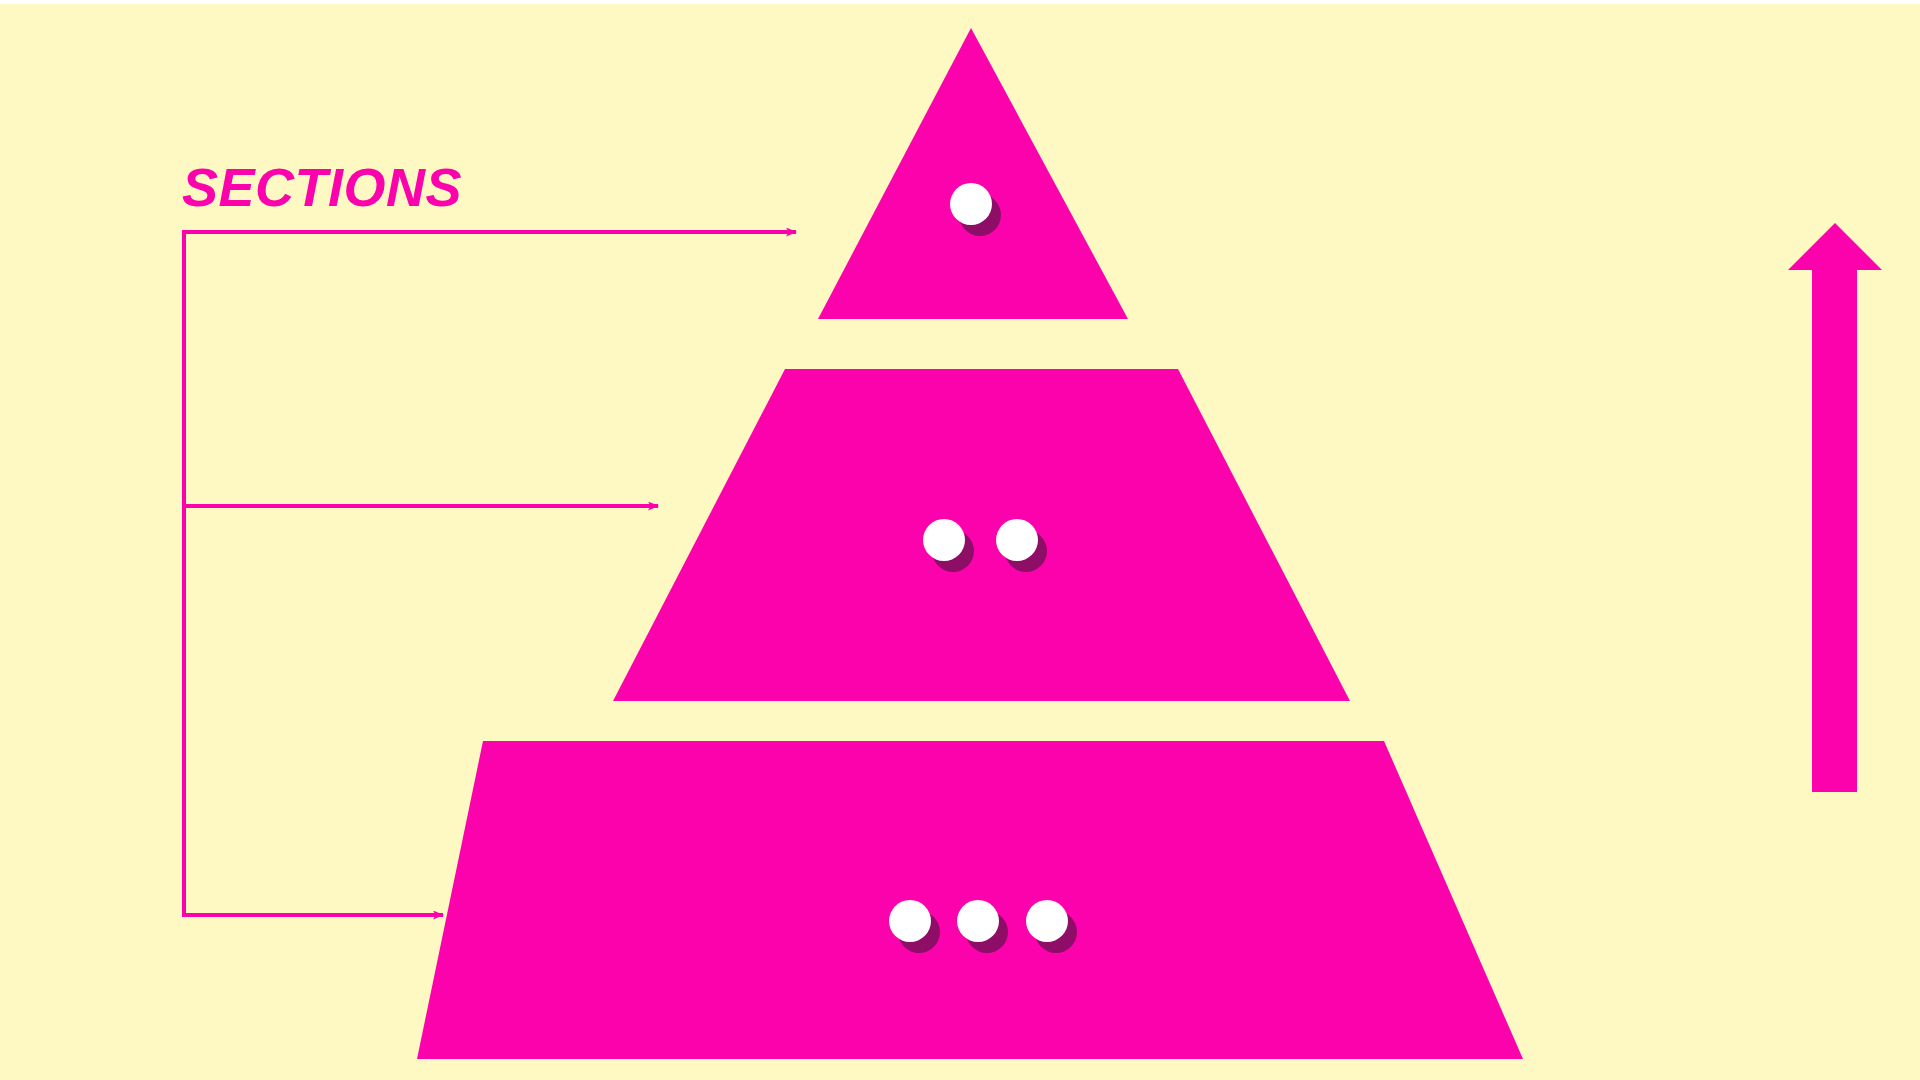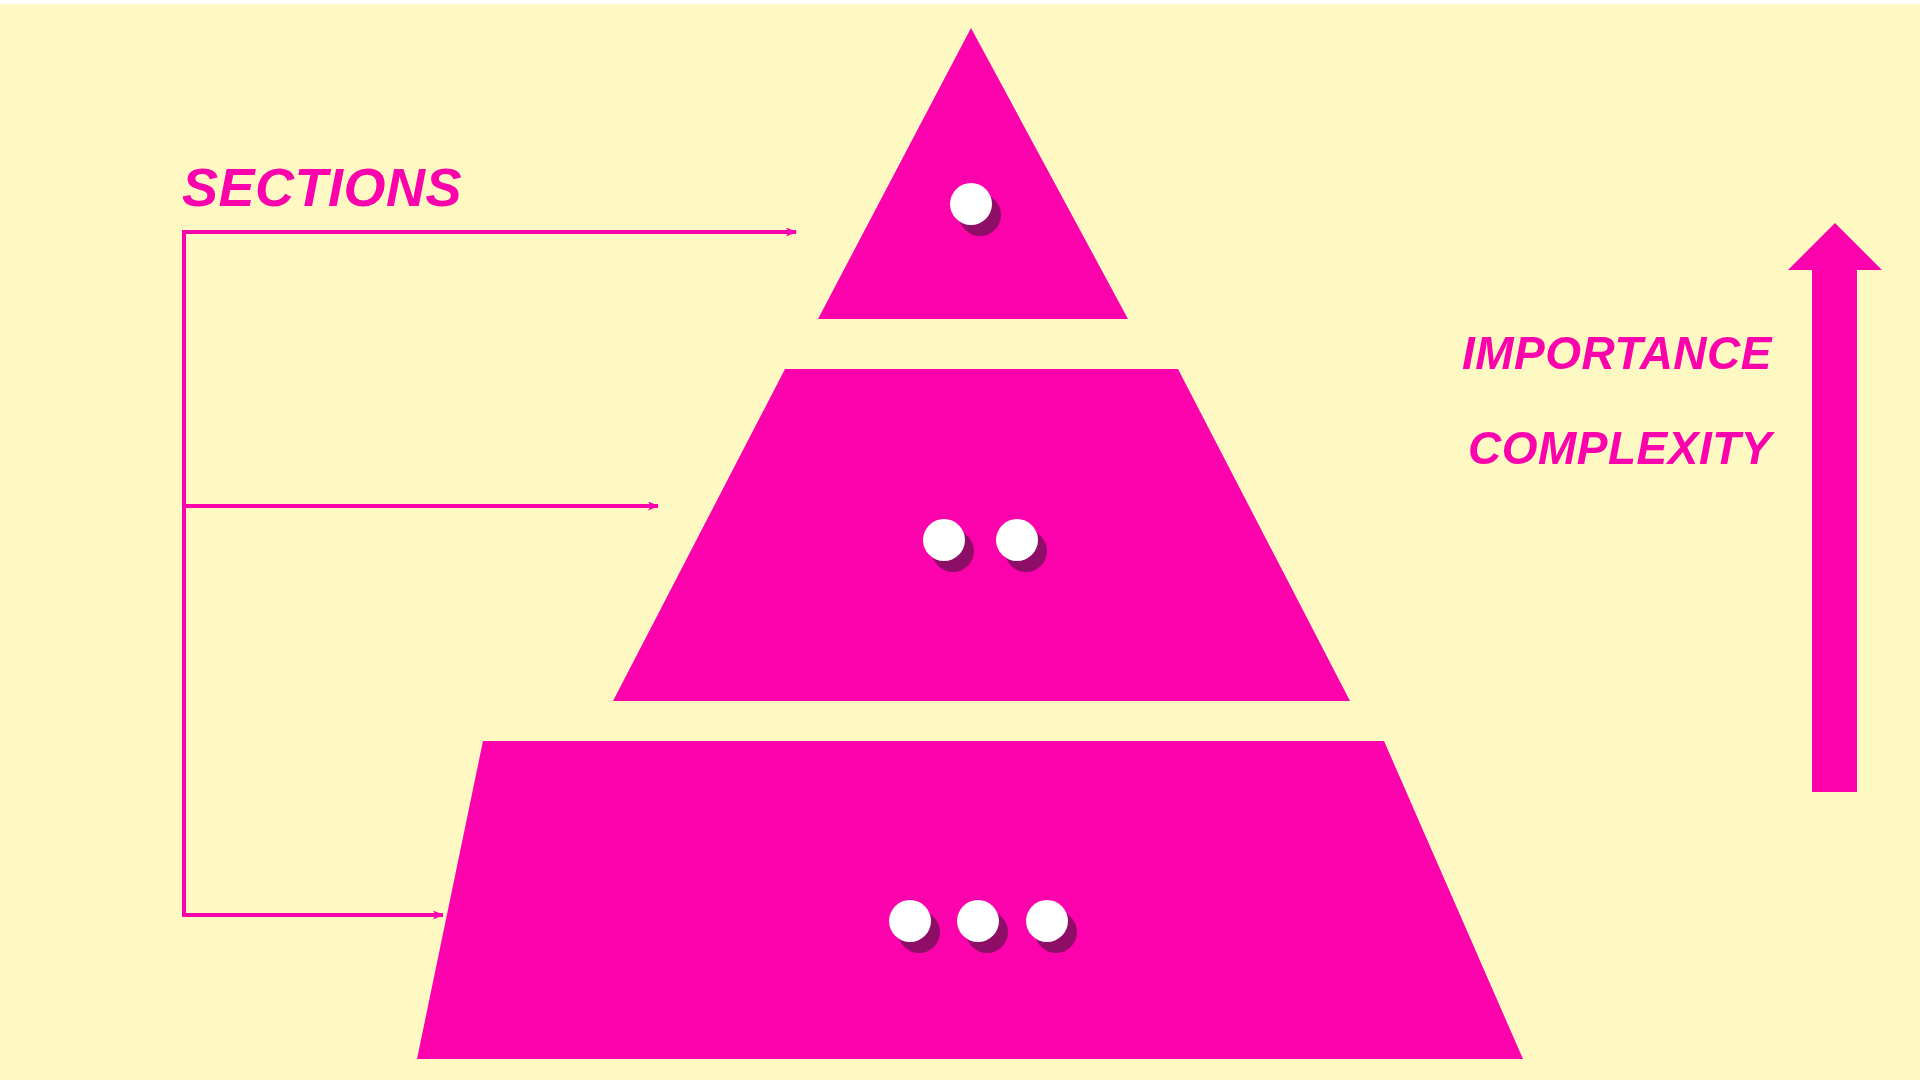--- a/index.html
+++ b/index.html
@@ -106,18 +106,14 @@
       <line x1="182" y1="911" x2="443" y2="911" stroke="#FB02AD" stroke-width="4" marker-end="url(#arrowhead)"></line>
     </g>
 
     <g>
       <polygon points="1835,219 1882,266 1857,266 1857,788 1812,788 1812,266 1788,266" fill="#FB02AD"></polygon>
     </g>
   </svg>
 
   <div class="label" id="sections-label">SECTIONS</div>
 
-  <div class="label" id="axis-label">
-    <span>IMPORTANCE</span>
-    <span class="line2">COMPLEXITY</span>
-  </div>
 
 </div>
 
 </body></html>

